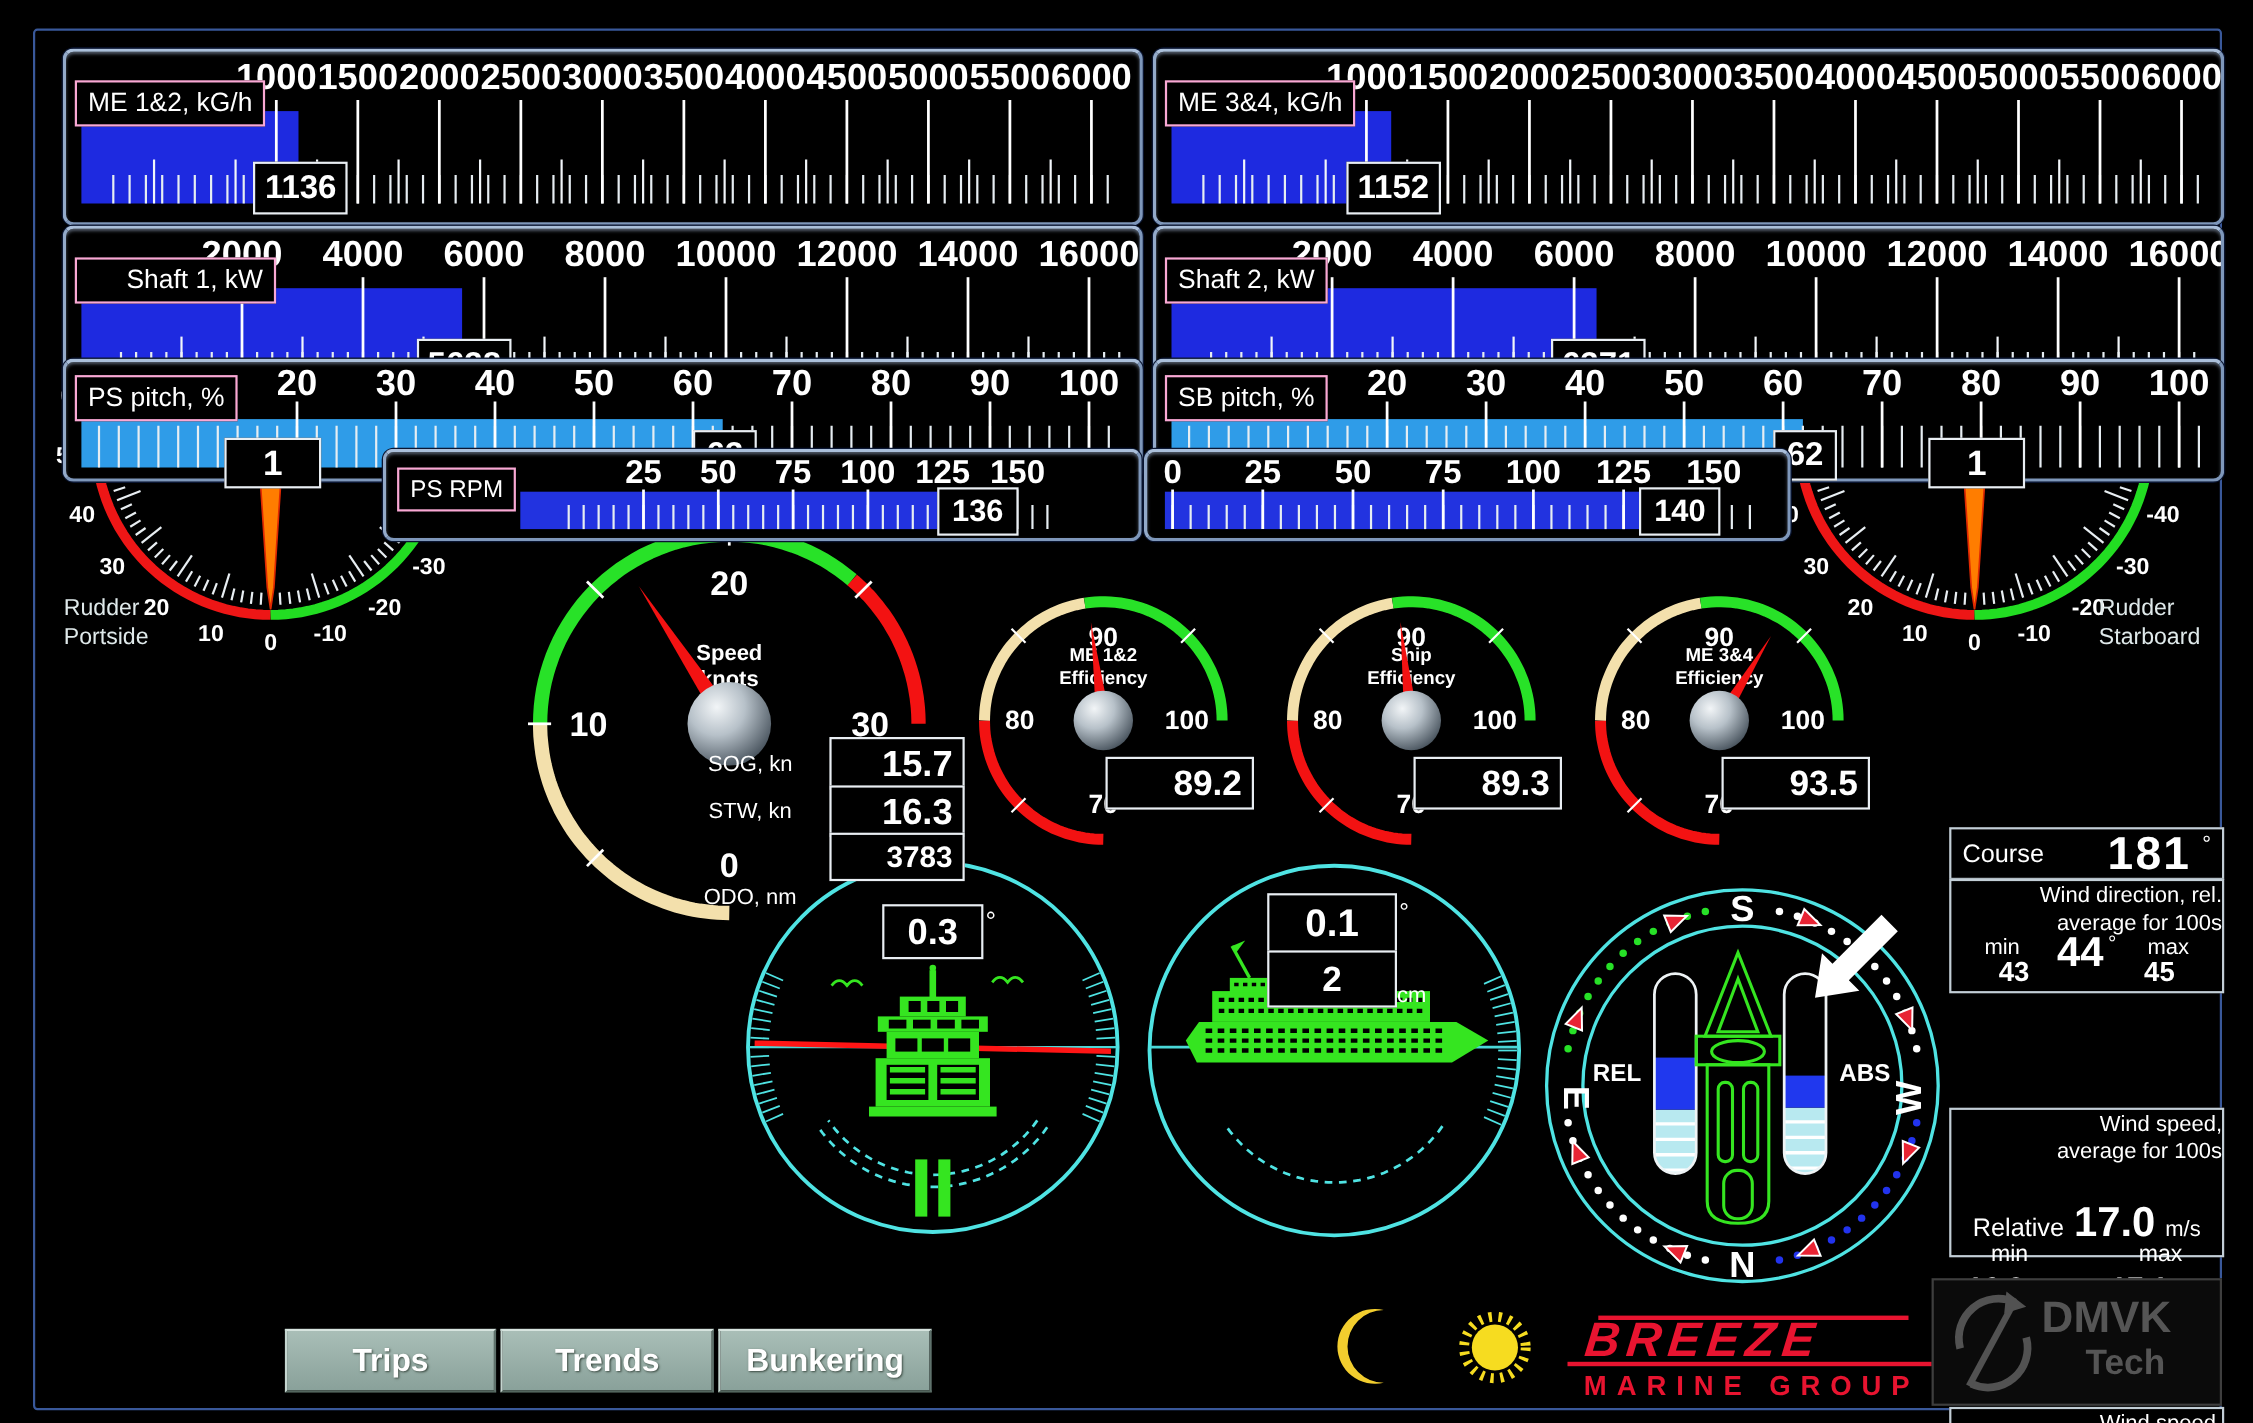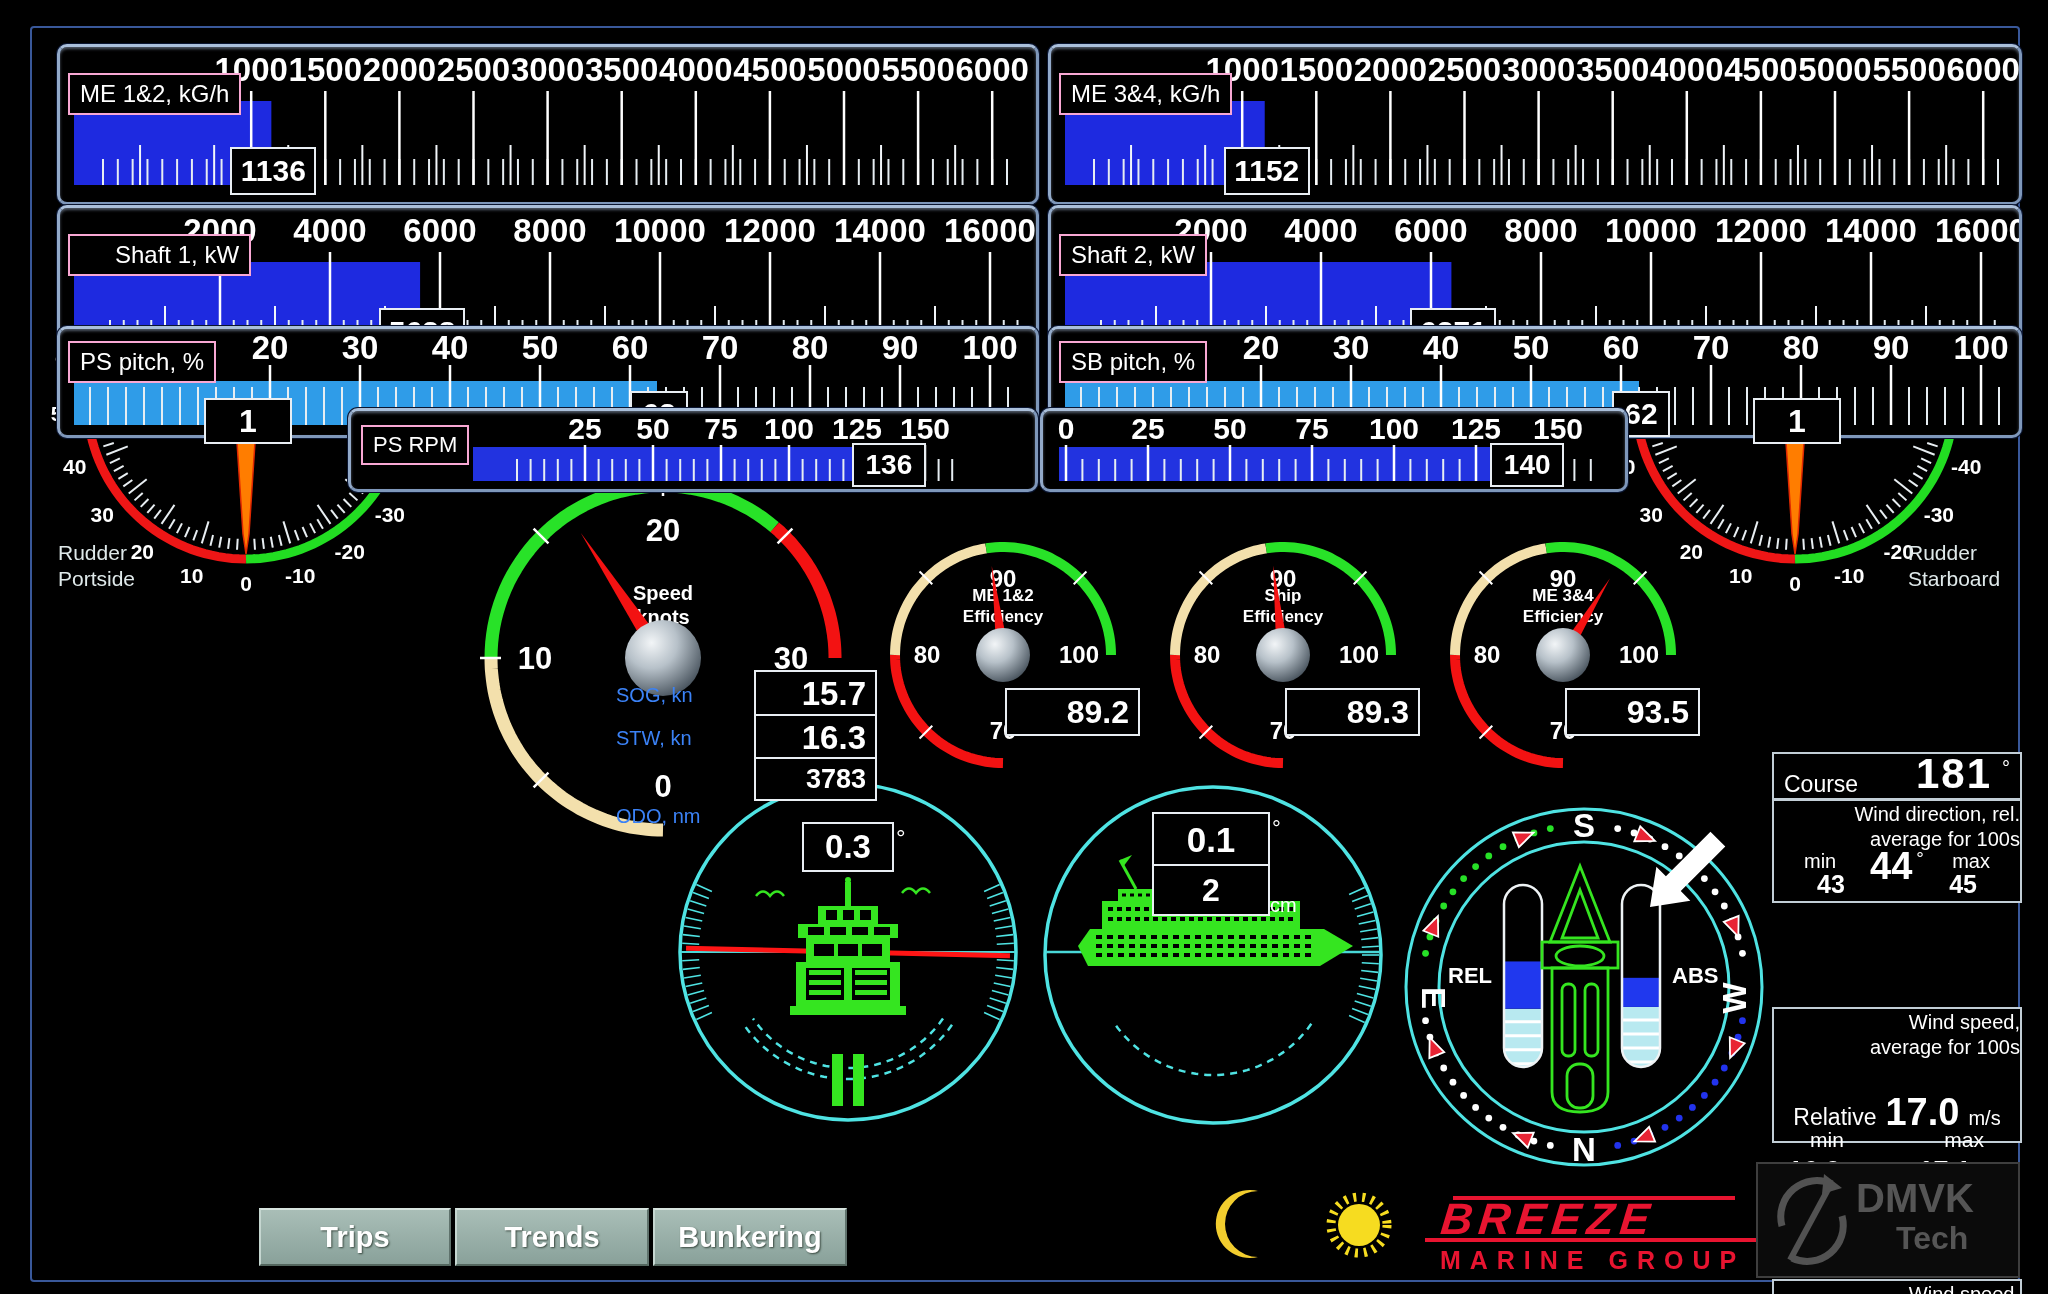--- a/index.html
+++ b/index.html
@@ -11,25 +11,25 @@
              border-left-color:#93aac9;border-radius:10px;z-index:2;
              box-shadow:inset 0 2px 3px rgba(180,200,230,.45),0 0 0 1px #0a1530;}
   .bar-panel svg{position:absolute;left:0;top:0;}
   .box-label{position:absolute;background:#000;border:2px solid #f9a8d4;color:#fff;
              padding:5px 10px;white-space:nowrap;z-index:3;}
   .value-box{position:absolute;z-index:3;background:#000;border:2px solid #e9eef3;color:#fff;
              font-weight:bold;display:flex;align-items:center;justify-content:center;}
   .vb-right{justify-content:flex-end;padding-right:9px;}
   .unit-label{position:absolute;z-index:3;color:#fff;}
   .gauge-name{position:absolute;z-index:3;color:#dfe9ea;font-size:21px;line-height:26px;}
-  .readout-label{position:absolute;z-index:3;text-align:left;font-size:20px;color:#3b82f6;}
+  .readout-label{position:absolute;z-index:3;text-align:center;font-size:20px;color:#ffffff;}
   .accent-line{position:absolute;z-index:2;background:#2038c0;}
   
   .info-box{position:absolute;width:246px;background:#000;border:2px solid #c2ced6;z-index:3;}
-  .course-row{display:flex;align-items:flex-end;height:100%;padding:0 10px;gap:10px;}
+  .course-row{display:flex;align-items:center;height:100%;padding:0 10px;gap:10px;}
   .c-label{font-size:23px;flex:1;}
   .c-value{font-size:42px;font-weight:bold;letter-spacing:2px;}
   .c-unit{font-size:20px;align-self:flex-start;margin-top:3px;}
   .ib-title{text-align:right;font-size:20px;line-height:23px;padding-top:2px;}
   .wd{position:relative;}
   .wd-value-row{text-align:center;font-size:38px;font-weight:bold;margin-top:-6px;}
   .wd-unit{font-size:19px;font-weight:normal;vertical-align:14px;margin-left:4px;}
   .mm-row{position:absolute;left:0;right:0;display:flex;justify-content:space-between;
           padding:0 30px;font-size:20px;}
   .mm-vals{position:absolute;left:0;right:0;display:flex;justify-content:space-between;

